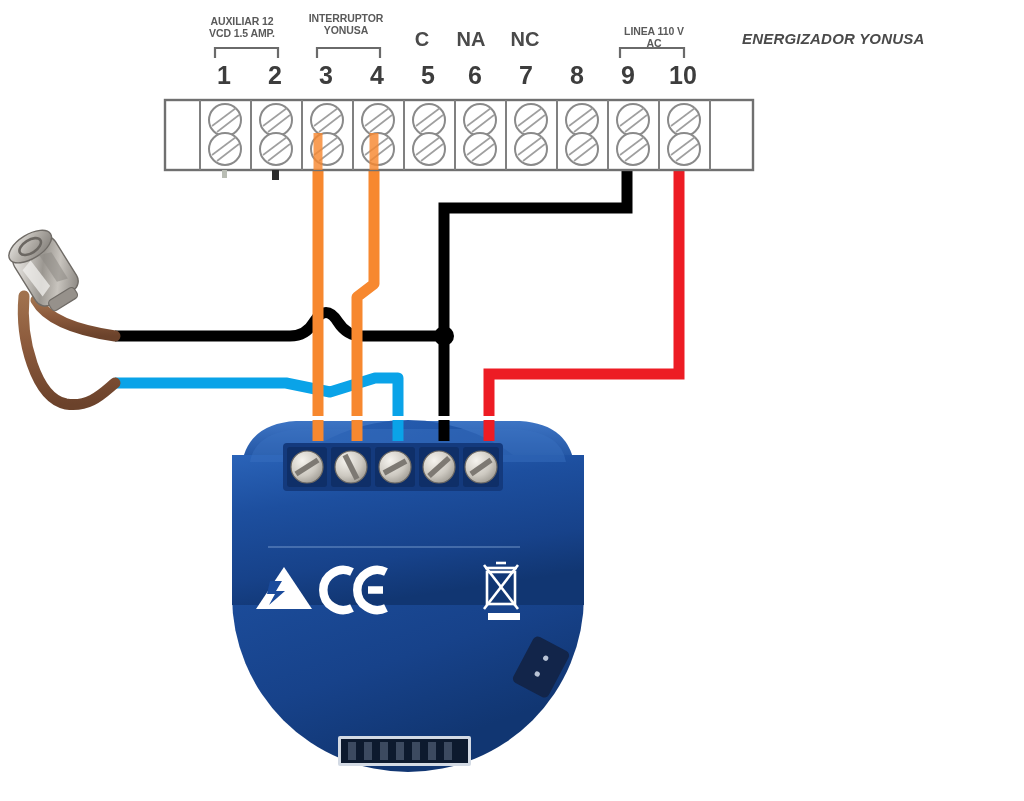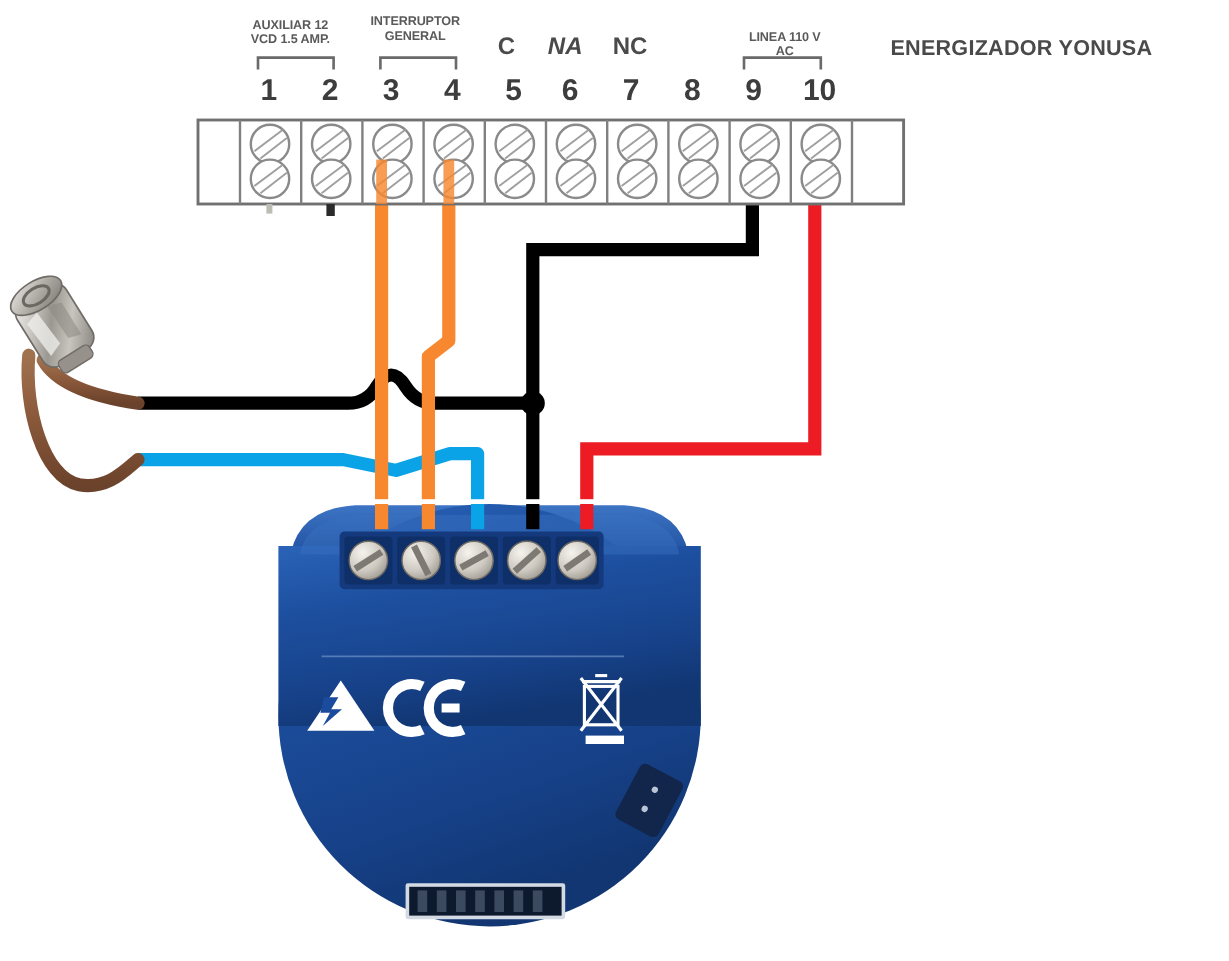--- a/index.html
+++ b/index.html
@@ -44,24 +44,25 @@
     color: #3d3d3d;
     font-size: 25px;
     font-weight: bold;
     text-align: center;
     line-height: 27px;
   }
   #title-text {
     position: absolute;
     left: 742px; top: 30px;
     color: #4a4a4a;
-    font-size: 18px;
+    font-size: 15px;
     font-weight: bold;
     letter-spacing: 0.2px;
     white-space: nowrap;
+    font-style: italic;
   }
   .dev-term-label {
     position: absolute;
     color: #ffffff;
     font-size: 21px;
     font-weight: bold;
     text-align: center;
     line-height: 23px;
     text-shadow: 0 1px 1px rgba(0,0,0,0.35);
   }
@@ -96,26 +97,26 @@
   }
 </style>
 </head>
 <body>
 
 <div id="canvas">
 
   <div class="hdr-label" style="left:198px; top:16px; width:88px;">AUXILIAR 12
 VCD 1.5 AMP.</div>
   <div class="hdr-label" style="left:301px; top:13px; width:90px;">INTERRUPTOR
-GENERAL</div>
+YONUSA</div>
   <div class="hdr-label" style="left:612px; top:26px; width:84px;">LINEA 110 V
 AC</div>
 
   <div class="hdr-big" style="left:404px; top:28px; width:36px;">C</div>
-  <div class="hdr-big" style="left:450px; top:28px; width:42px;font-style:italic;">NA</div>
+  <div class="hdr-big" style="left:450px; top:28px; width:42px;">NA</div>
   <div class="hdr-big" style="left:504px; top:28px; width:42px;text-align:center;">NC</div>
 
   <div id="title-text">ENERGIZADOR YONUSA</div>
 
   <div class="term-num" style="left:207px; top:62px; width:34px;">1</div>
   <div class="term-num" style="left:258px; top:62px; width:34px;">2</div>
   <div class="term-num" style="left:309px; top:62px; width:34px;">3</div>
   <div class="term-num" style="left:360px; top:62px; width:34px;">4</div>
   <div class="term-num" style="left:411px; top:62px; width:34px;">5</div>
   <div class="term-num" style="left:458px; top:62px; width:34px;">6</div>

